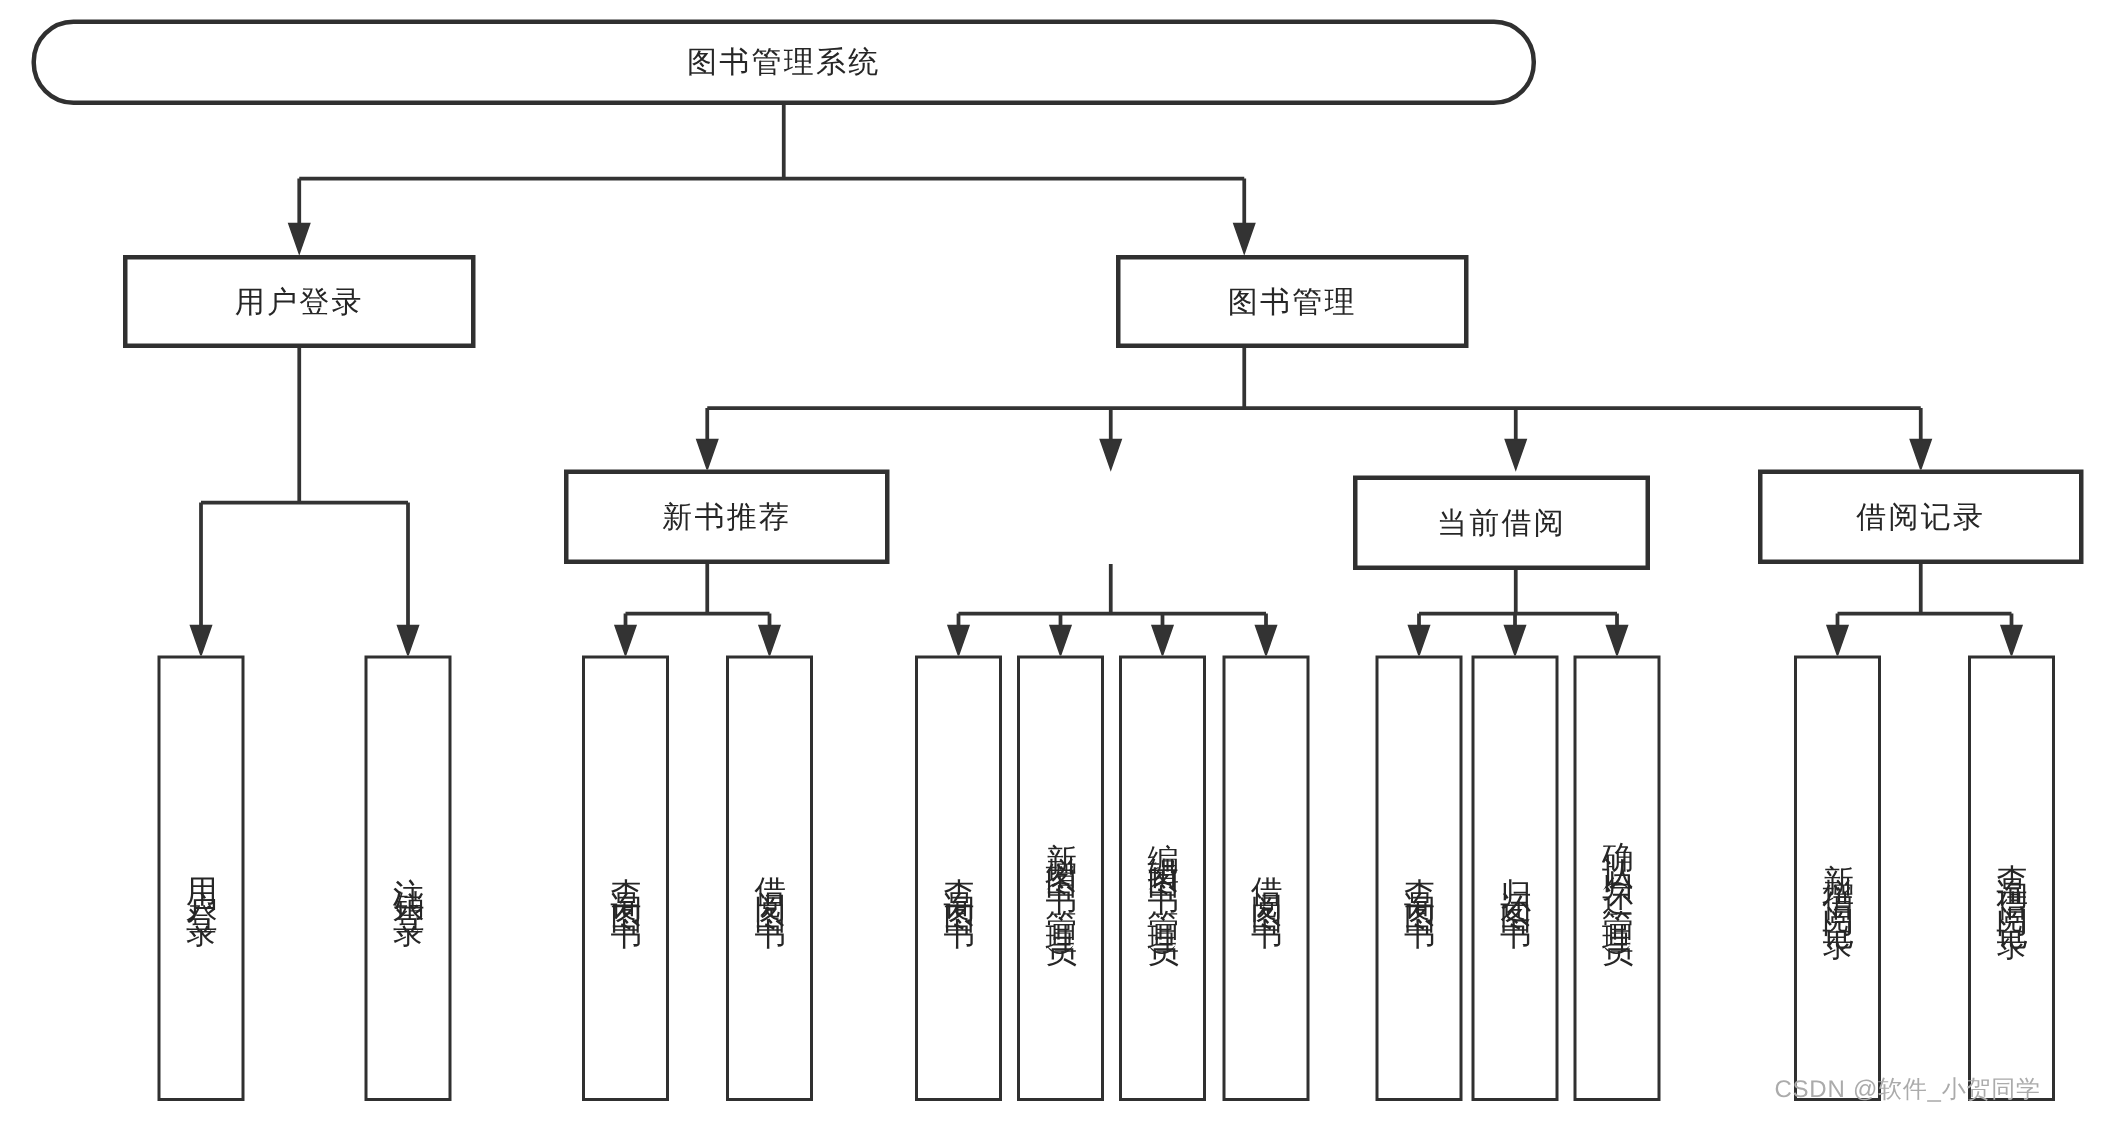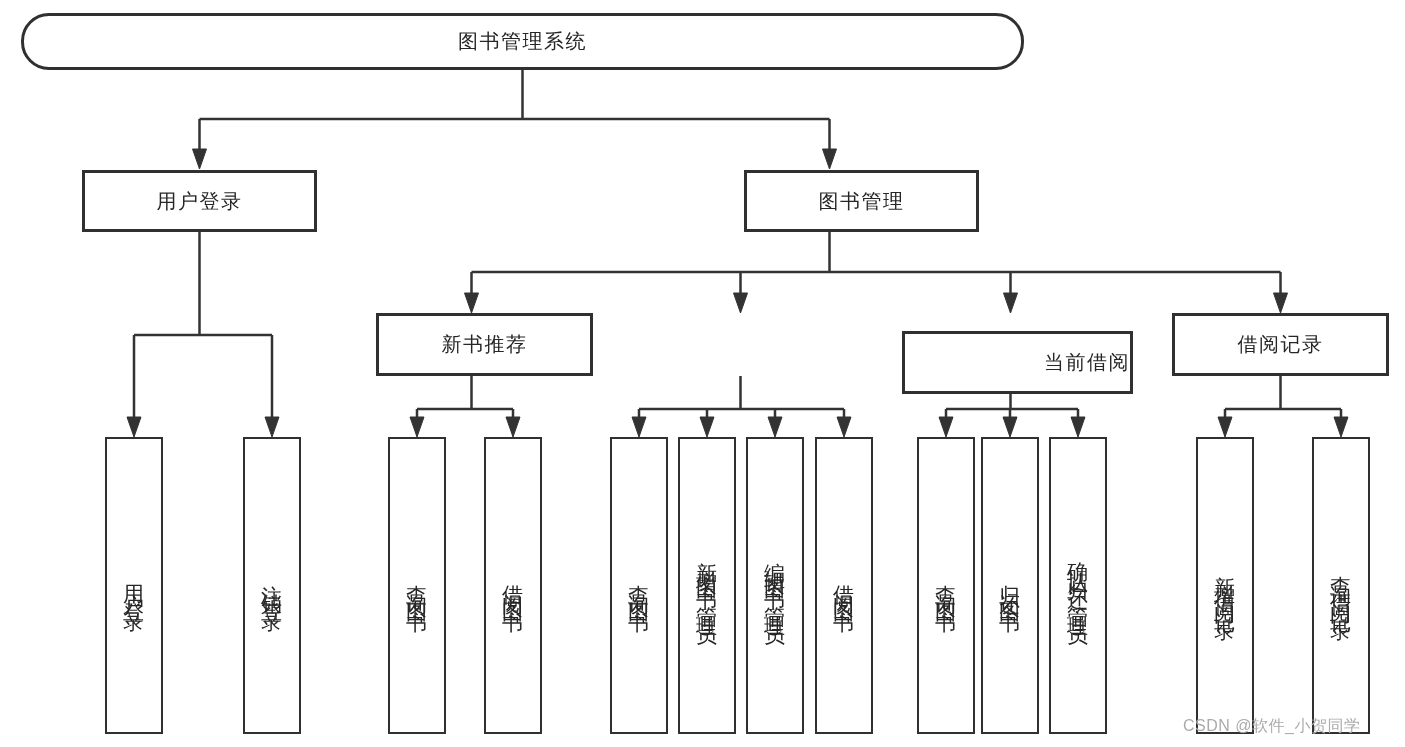--- a/index.html
+++ b/index.html
@@ -93,21 +93,21 @@
   <div class="node" style="left:82px;top:170px;width:235px;height:62px;">
     <span class="lbl">用户登录</span>
   </div>
   <div class="node" style="left:712px;top:170px;width:235px;height:62px;margin-left:32px;">
     <span class="lbl">图书管理</span>
   </div>
 
   <div class="node" style="left:376px;top:313px;width:217px;height:63px;">
     <span class="lbl">新书推荐</span>
   </div>
-  <div class="node" style="left:902px;top:331px;width:231px;height:63px;justify-content:flex-end;">
+  <div class="node" style="left:902px;top:317px;width:198px;height:63px;">
     <span class="lbl">当前借阅</span>
   </div>
   <div class="node" style="left:1172px;top:313px;width:217px;height:63px;">
     <span class="lbl">借阅记录</span>
   </div>
 
   <div class="node vnode" style="left:105px;top:437px;width:58px;height:297px;">
     <span class="lbl">用户登录</span>
   </div>
   <div class="node vnode" style="left:243px;top:437px;width:58px;height:297px;">

